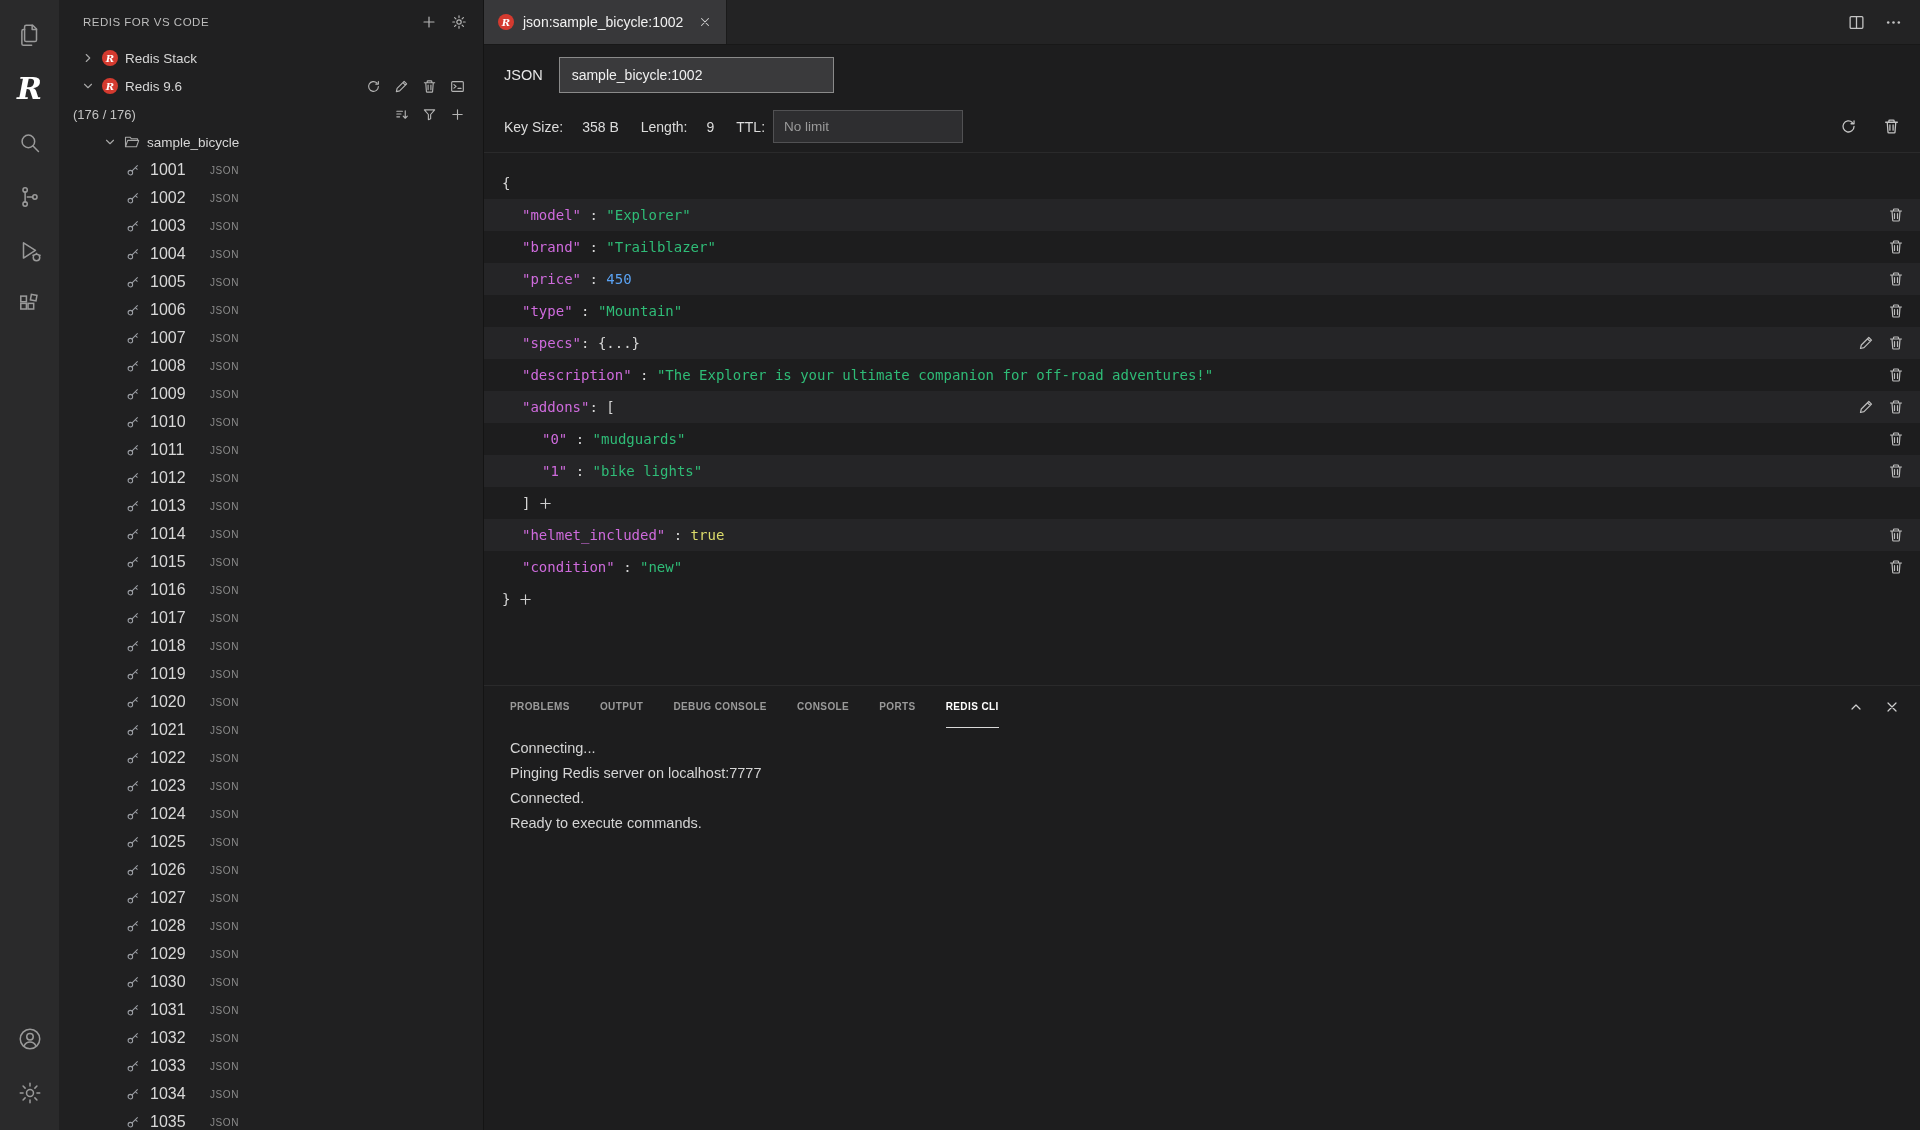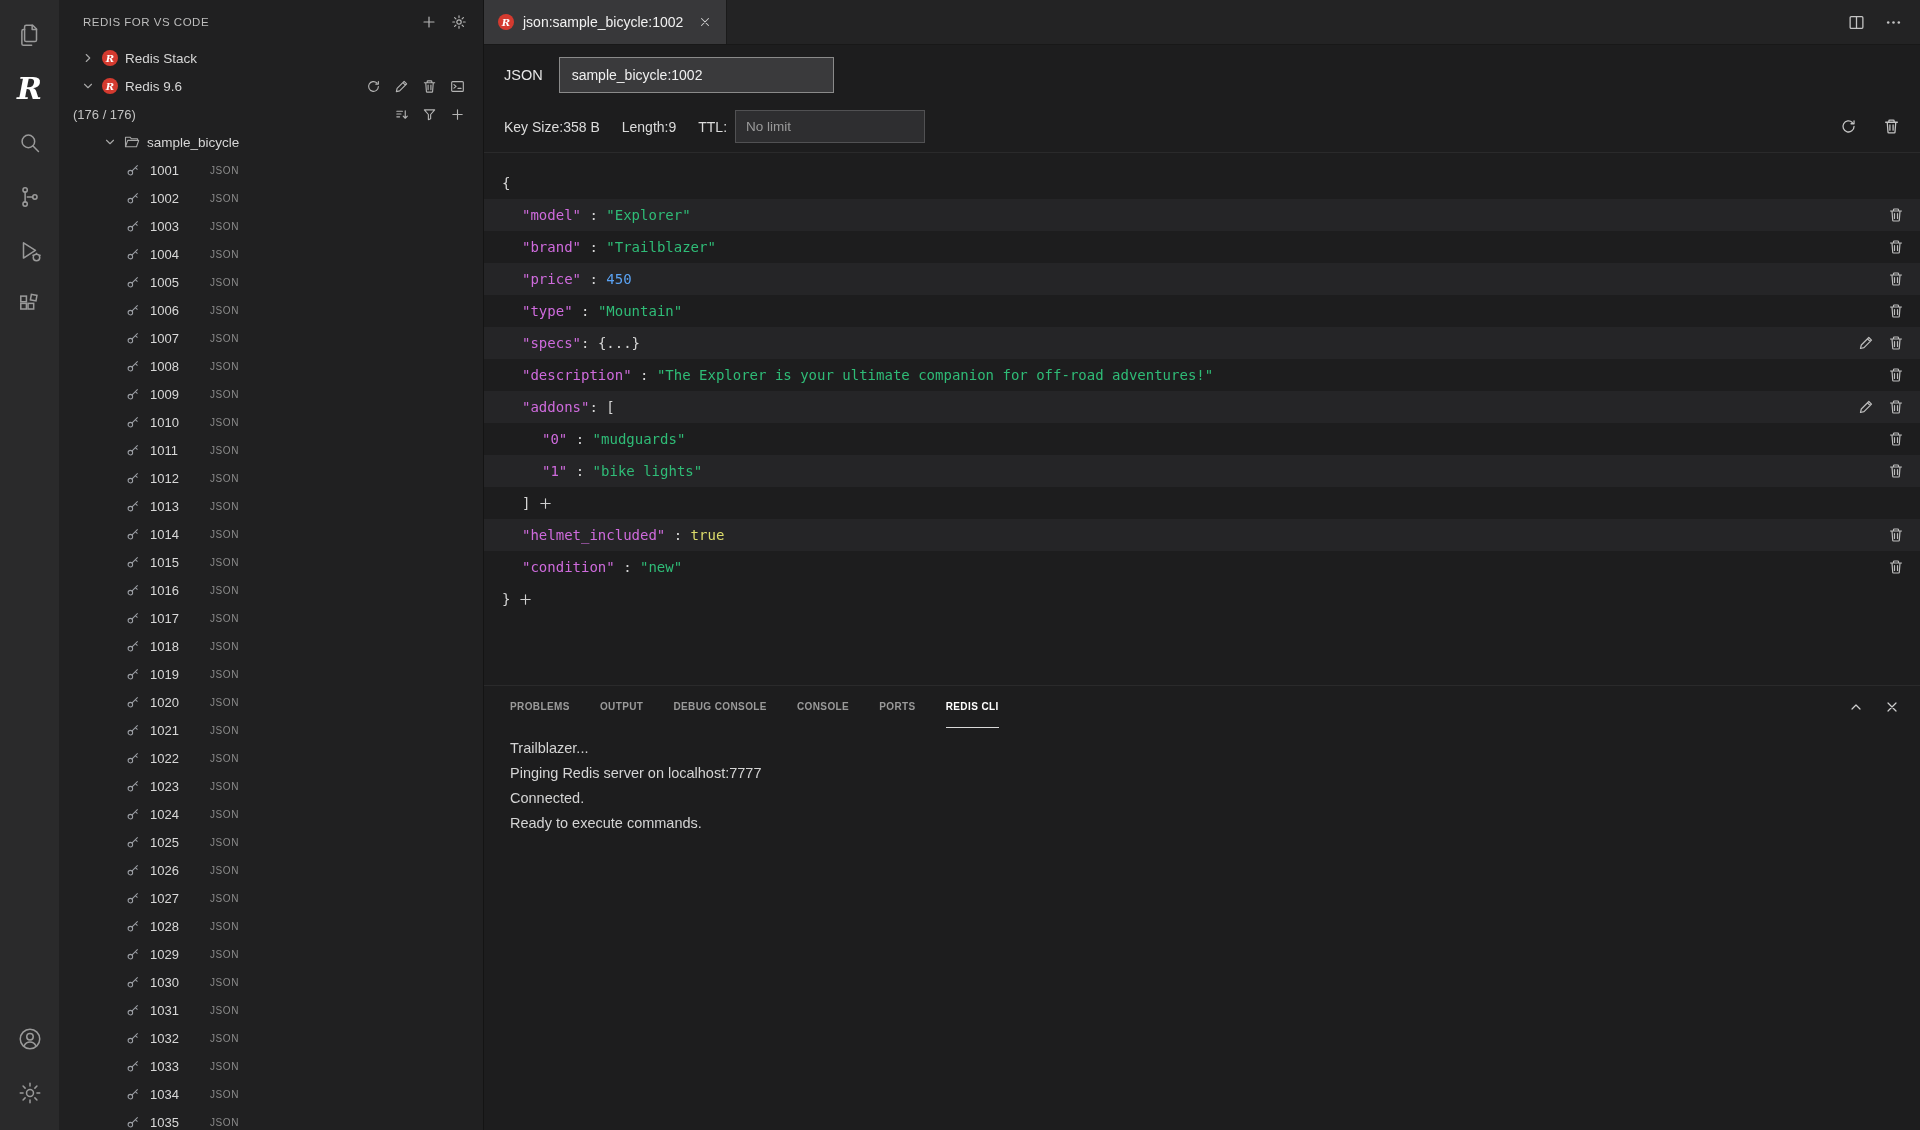--- a/index.html
+++ b/index.html
@@ -27,40 +27,40 @@
               color:#d6d6d6; cursor:pointer; }
   .tree-row .row-actions { margin-left:auto; display:flex; gap:13px; padding-right:18px; }
   .redis-badge { width:17px; height:17px; border-radius:50%; background:#d43a2f; color:#fff;
                  display:inline-flex; align-items:center; justify-content:center;
                  font-family:"DejaVu Serif", serif; font-style:italic; font-weight:bold;
                  font-size:11px; flex-shrink:0; }
   .redis-badge.sm { width:16px; height:16px; font-size:10px; }
   .count-row { color:#c3c3c3; font-size:13px; }
   .key-list { flex:1; overflow:hidden; }
   .key-row { height:28px; display:flex; align-items:center; padding-left:67px; cursor:pointer; }
-  .key-row .knum { margin-left:10px; width:46px; color:#d8d8d8; font-size:13px; }
+  .key-row .knum { margin-left:10px; width:46px; color:#d8d8d8; font-size:16px; }
   .key-row .kbadge { margin-left:14px; color:#8b8b8b; font-size:10px; letter-spacing:.6px; }
 
   
   .main { flex:1; display:flex; flex-direction:column; background:#1d1d1e; min-width:0; }
   .tab-strip { height:45px; background:#232324; display:flex; align-items:stretch;
                border-bottom:1px solid #181818; flex-shrink:0; }
   .tab { background:#38383a; display:flex; align-items:center; gap:9px; padding:0 14px;
          color:#f1f1f1; font-size:14px; border-right:1px solid #1a1a1a; cursor:pointer; }
   .tab-close { margin-left:6px; display:inline-flex; cursor:pointer; }
   .strip-actions { margin-left:auto; display:flex; align-items:center; gap:20px; padding-right:18px; }
 
   .keyname-row { display:flex; align-items:center; gap:16px; padding:12px 0 8px 20px; flex-shrink:0; }
   .type-label { color:#e6e6e6; font-size:14.5px; }
   .keyname-input { width:275px; height:36px; background:#3a3a3c; border:1px solid #8a8a8a;
                    color:#f0f0f0; font-size:14px; padding:0 12px; outline:none;
                    font-family:"Liberation Sans", sans-serif; }
   .meta-row { height:52px; display:flex; align-items:center; padding:0 20px; gap:8px;
               border-bottom:1px solid #2a2a2b; font-size:14px; color:#dcdcdc; flex-shrink:0; }
-  .meta-group { display:flex; gap:0; margin-right:14px; }
+  .meta-group { display:flex; gap:19px; margin-right:14px; }
   .ttl-input { width:190px; height:33px; background:#2e2e30; border:1px solid #515153;
                color:#d8d8d8; font-size:13.5px; padding:0 10px; outline:none;
                font-family:"Liberation Sans", sans-serif; }
   .ttl-input::placeholder { color:#9a9a9a; }
   .meta-actions { margin-left:auto; display:flex; gap:26px; }
 
   .json-view { flex:1; padding-top:14px; font-family:"DejaVu Sans Mono", monospace;
                font-size:14px; overflow:hidden; }
   .json-row { height:32px; display:flex; align-items:center; padding-right:16px; }
   .json-row.shaded { background:#252527; }
@@ -811,21 +811,21 @@
           </span>
           <span class="icon-btn">
             <svg width="16" height="16" viewBox="0 0 16 16" fill="none" stroke="#cfcfcf" stroke-width="1.2" stroke-linecap="round">
                 <path d="M4 4l8 8M12 4l-8 8"></path>
               </svg>
           </span>
         </div>
       </div>
       <div class="panel-content">
         <div>
-            <div class="cli-line">Trailblazer...</div>
+            <div class="cli-line">Connecting...</div>
             <div class="cli-line">Pinging Redis server on localhost:7777</div>
             <div class="cli-line">Connected.</div>
             <div class="cli-line">Ready to execute commands.</div>
           </div>
       </div>
     </div>
   </main>
 </div>
 
 </body></html>

